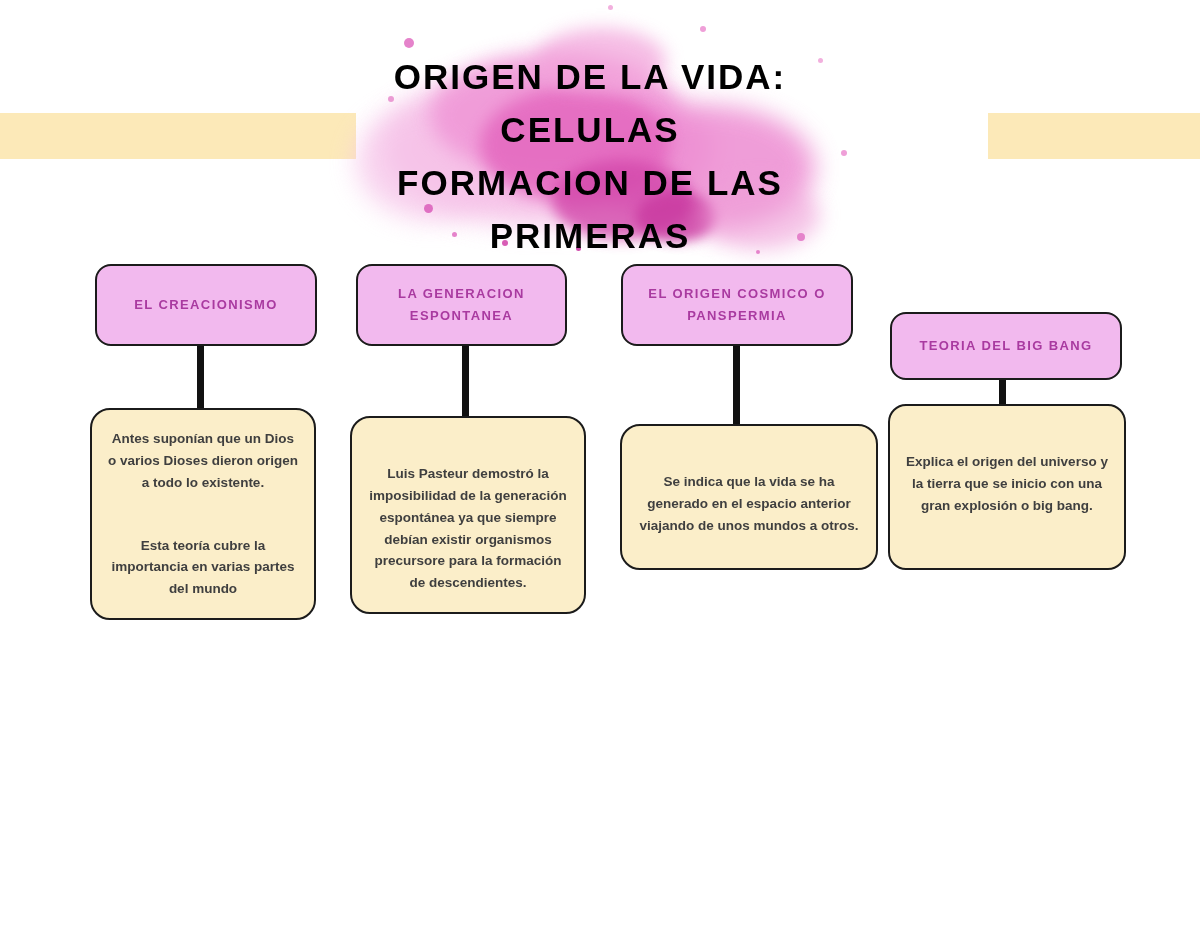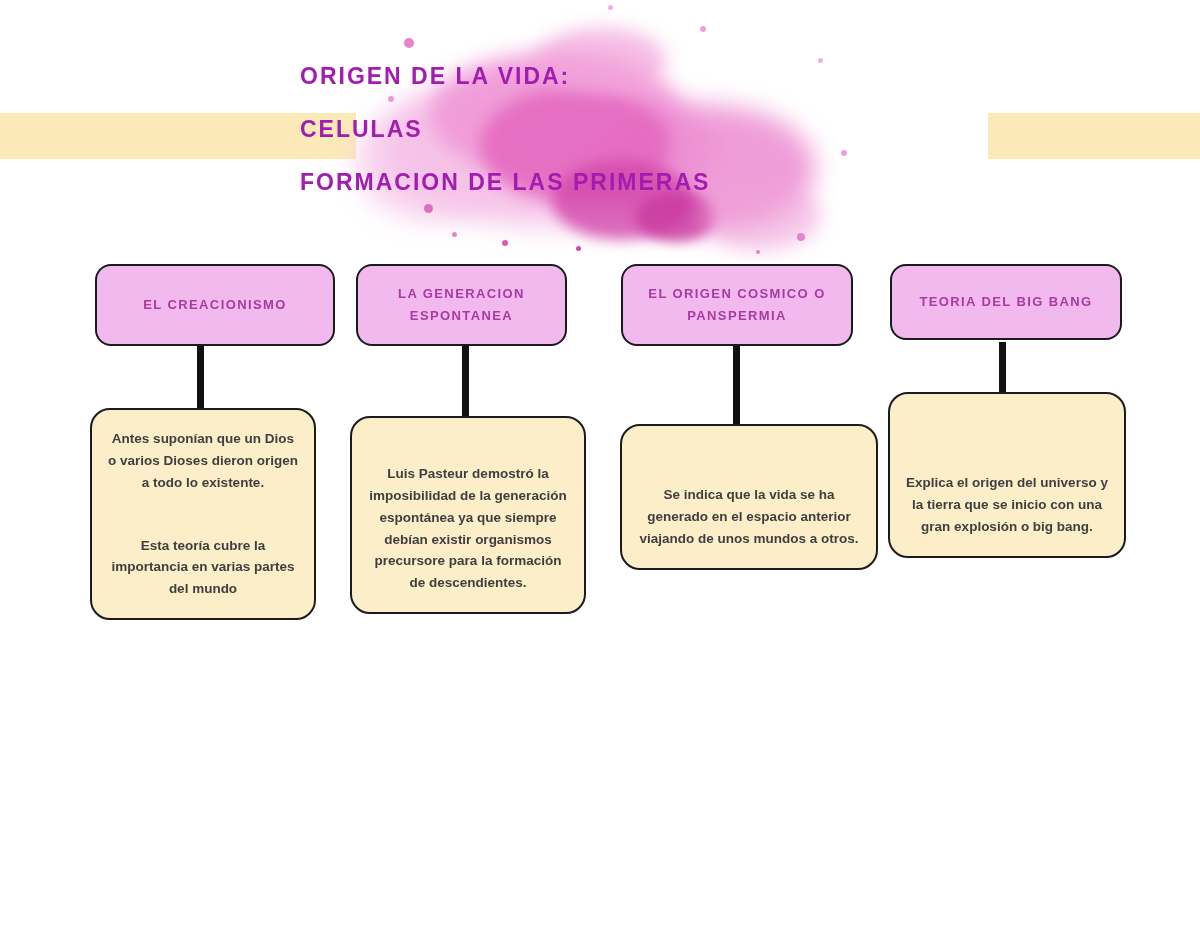--- a/index.html
+++ b/index.html
@@ -18,60 +18,60 @@
   .band-right { left: 988px; width: 212px; }
 
   
   .splash { position: absolute; left: 0; top: 0; width: 1200px; height: 280px; z-index: 1; pointer-events: none; }
   .blob { position: absolute; border-radius: 50%; }
   .dot  { position: absolute; border-radius: 50%; }
 
   
   .title-block {
     position: absolute; left: 300px; top: 50px; width: 580px;
-    text-align: left; z-index: 3;
-    color: #a21caf; font-weight: bold; font-size: 23px;
+    text-align: center; z-index: 3;
+    color: #000000; font-weight: bold; font-size: 35px;
     letter-spacing: 2px; line-height: 53px;
   }
 
   
   .header-box {
     position: absolute; top: 264px; height: 82px;
     background: #f2b9ee; border: 2px solid #1b1b1b; border-radius: 16px;
     display: flex; align-items: center; justify-content: center;
     text-align: center; color: #a93aa0; font-weight: bold;
     font-size: 13px; letter-spacing: 1.4px; line-height: 1.7;
     padding: 0 14px; box-sizing: border-box; z-index: 2;
   }
-  .hb1 { left: 95px;  width: 240px; }
+  .hb1 { left: 95px;  width: 222px; }
   .hb2 { left: 356px; width: 211px; }
   .hb3 { left: 621px; width: 232px; justify-content: center; }
-  .hb4 { left: 890px; width: 232px; height: 76px; }
+  .hb4 { left: 890px; width: 232px; height: 68px; margin-top: 48px; }
 
   
   .connector { position: absolute; width: 7px; background: #111111; z-index: 1; }
   .cn1 { left: 197px; top: 344px; height: 68px; }
   .cn2 { left: 462px; top: 344px; height: 76px; }
   .cn3 { left: 733px; top: 344px; height: 84px; }
   .cn4 { left: 999px; top: 342px; height: 66px; }
 
   
   .body-box {
     position: absolute;
     background: #fbeec9; border: 2px solid #1b1b1b; border-radius: 20px;
     padding: 18px 16px; box-sizing: border-box;
     text-align: center; color: #3f3f3f;
     font-size: 13.5px; line-height: 1.62; font-weight: 600;
-    display: flex; flex-direction: column; justify-content: flex-end;
+    display: flex; flex-direction: column; justify-content: space-between;
     z-index: 2;
   }
   .bb1 { left: 90px;  top: 408px; width: 226px; min-height: 168px; }
   .bb2 { left: 350px; top: 416px; width: 236px; min-height: 194px; }
   .bb3 { left: 620px; top: 424px; width: 258px; min-height: 146px; }
-  .bb4 { left: 888px; top: 392px; width: 238px; min-height: 166px; }
+  .bb4 { left: 888px; top: 404px; width: 238px; min-height: 166px; border-radius: 18px; }
   .body-box p { margin: 0 0 14px; }
   .body-box p:last-child { margin-bottom: 0; margin-top: 27px; }
   .body-box p:empty { display: none; }
 </style>
 </head>
 <body>
 
 <div class="page">
 
   <div class="band band-left"></div>

